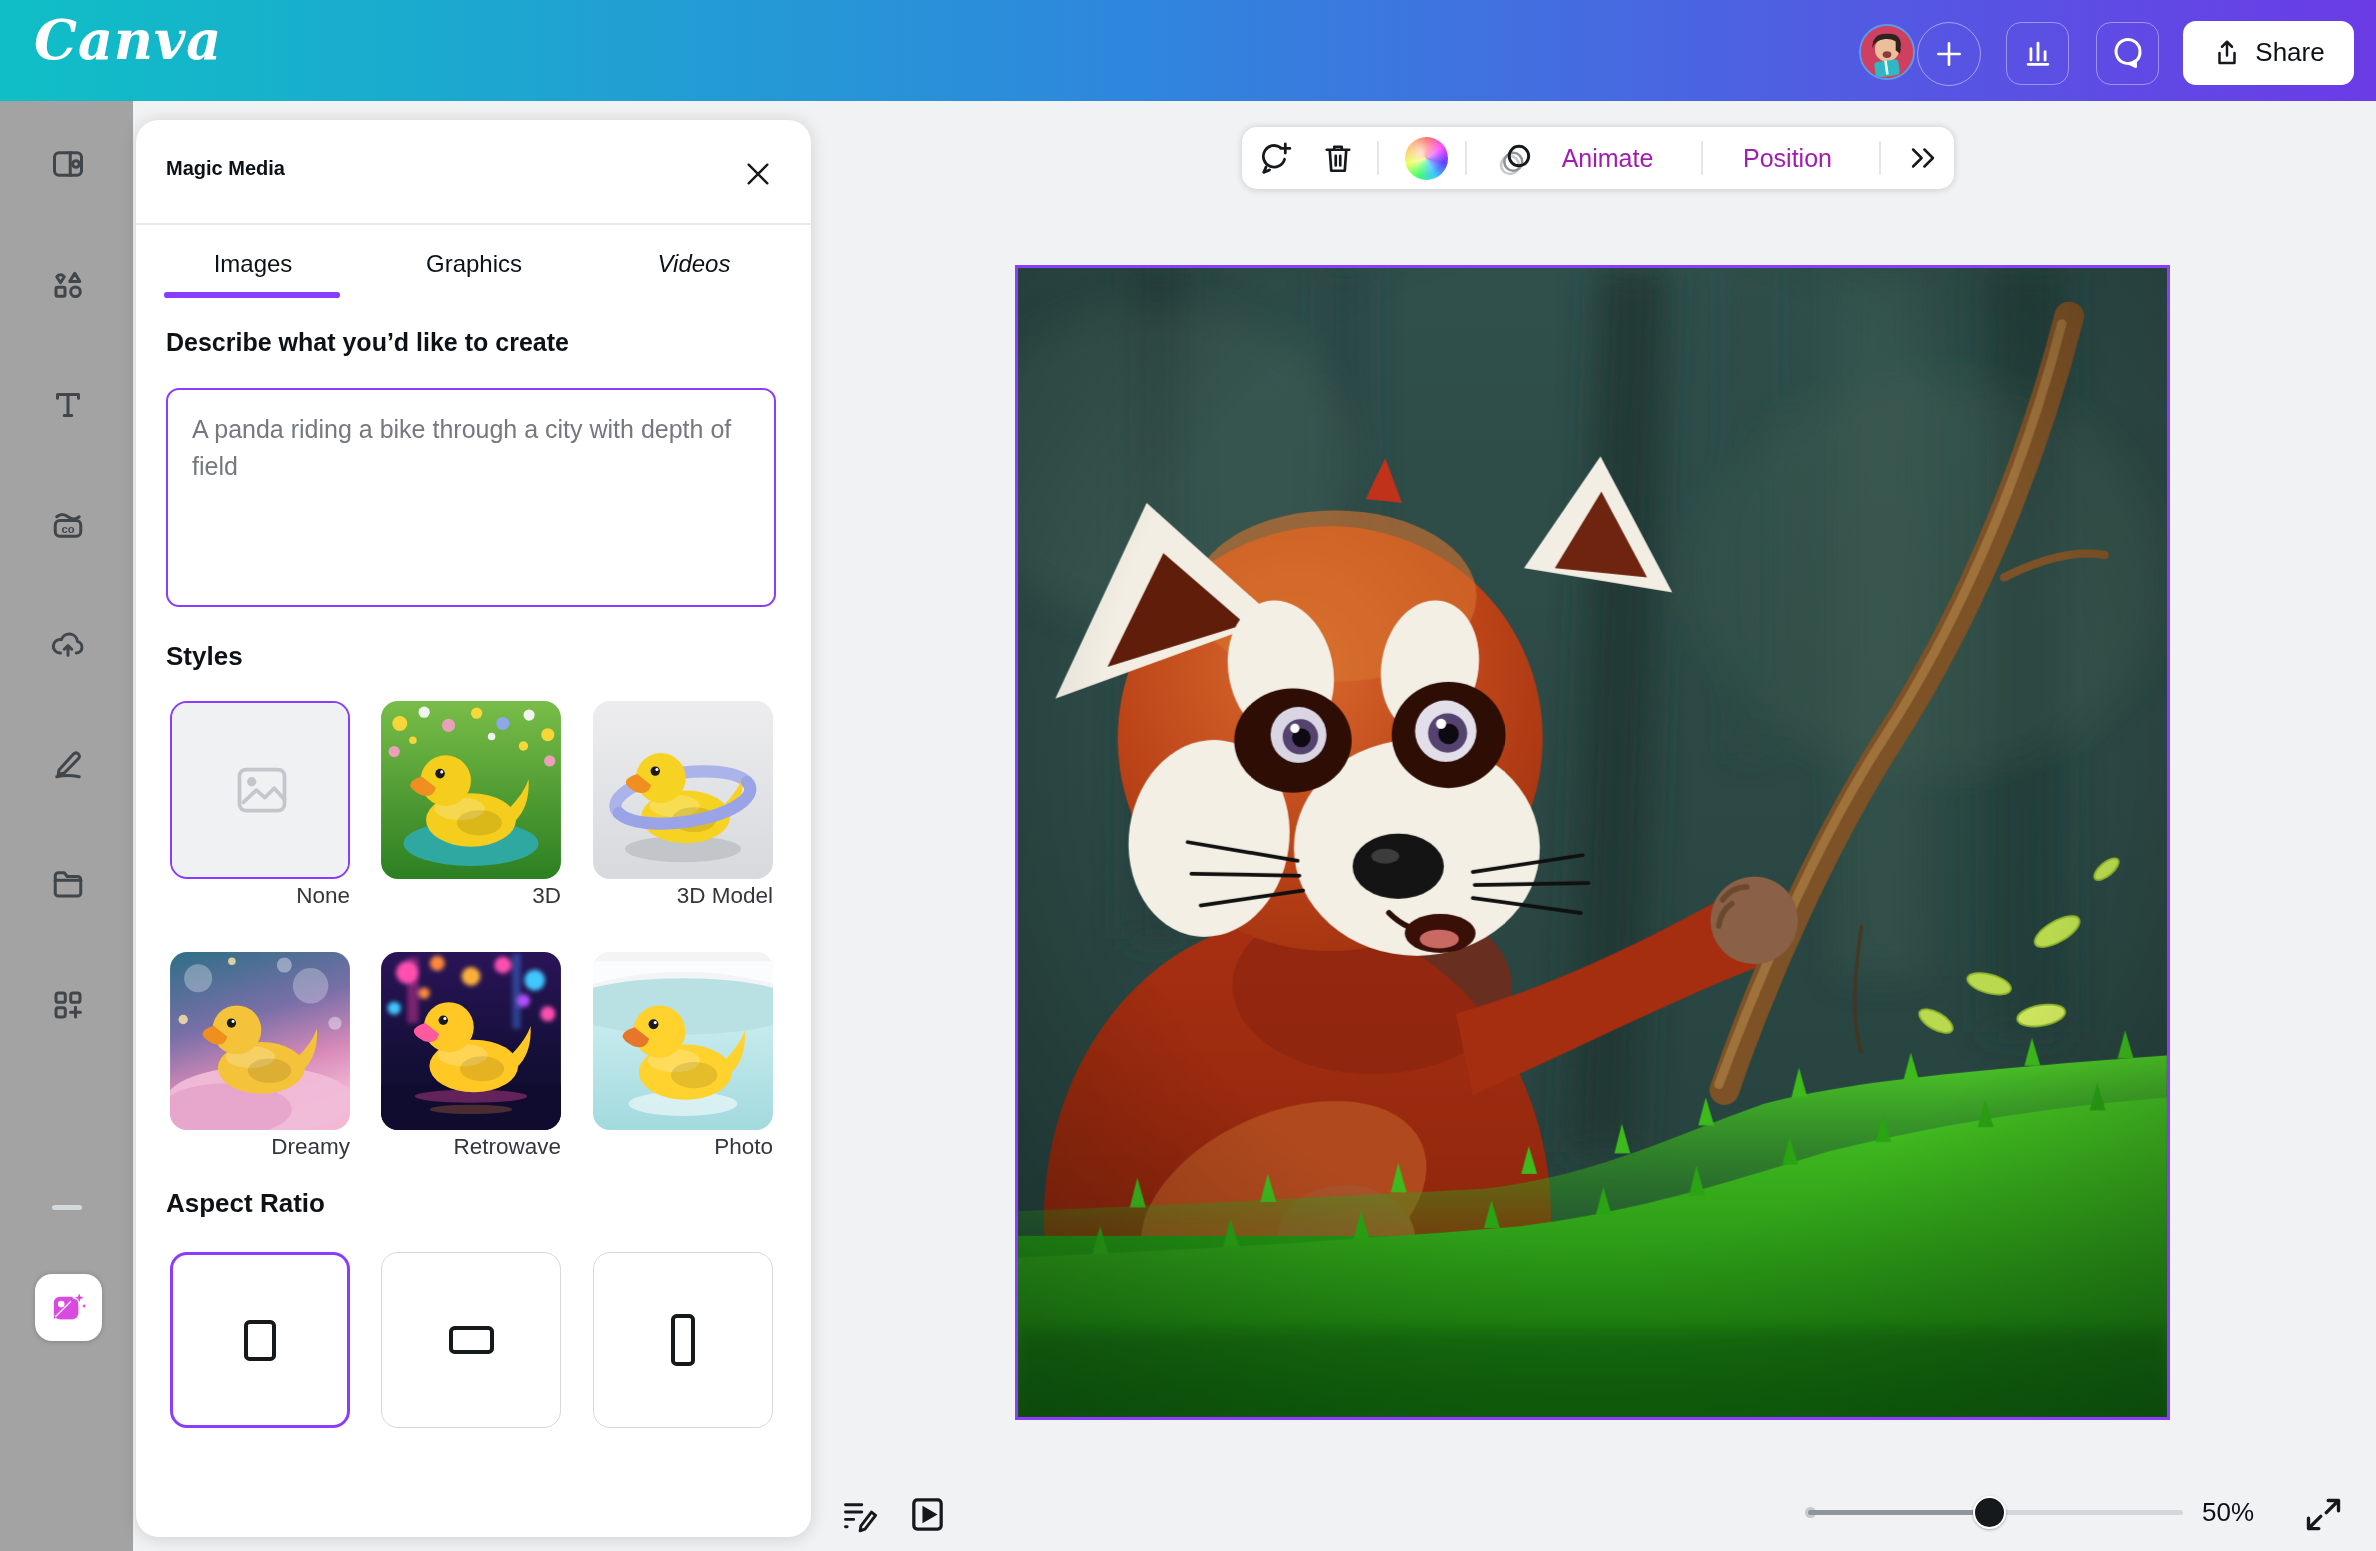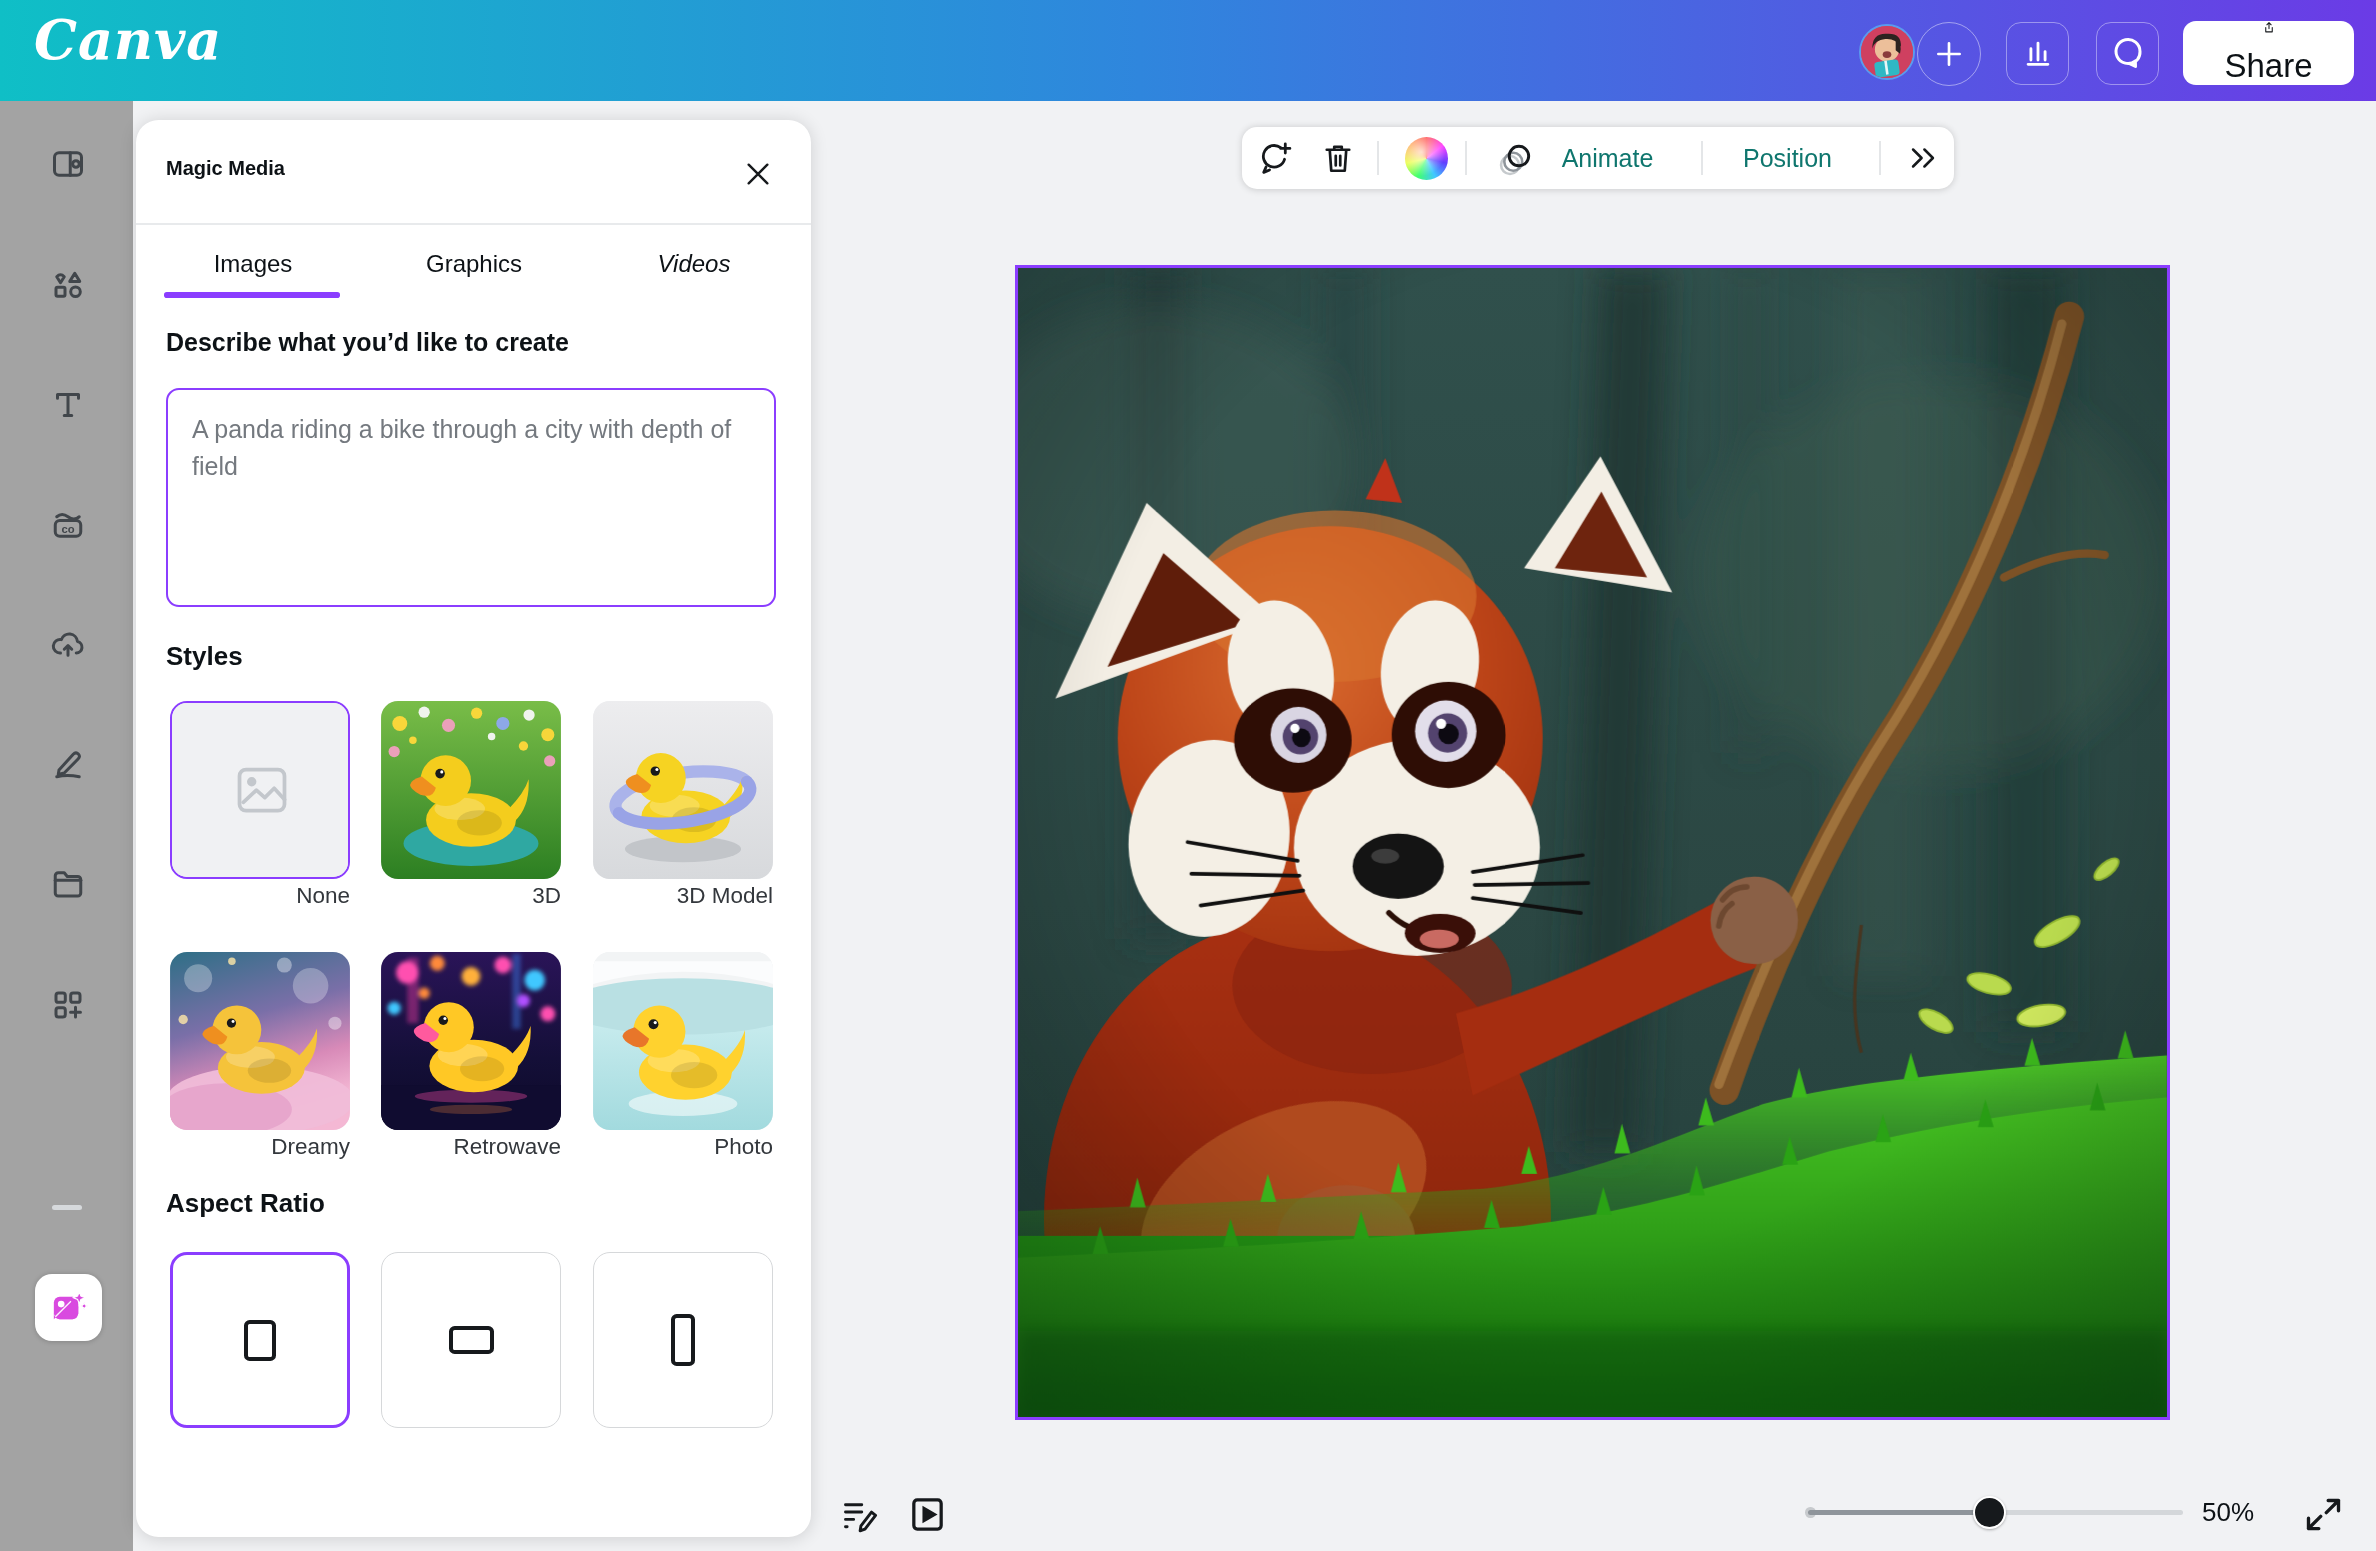--- a/index.html
+++ b/index.html
@@ -33,21 +33,21 @@
   }
   .tb-sq-btn {
     position:absolute; top:21.5px; width:63px; height:63px; border-radius:15px;
     border:1.9px solid rgba(255,255,255,.4); display:flex; align-items:center; justify-content:center;
   }
   .tb-sq-btn.insights { left:2006px; }
   .tb-sq-btn.comments { left:2096px; }
   .share-btn {
     position:absolute; left:2183px; top:20.6px; width:171px; height:64px; border-radius:13px;
     background:#ffffff; display:flex; align-items:center; justify-content:center; gap:13px;
-    font-size:33px; font-weight:500; color:#0d1216; cursor:pointer;flex-direction:column;
+    font-size:26px; font-weight:500; color:#0d1216; cursor:pointer;
   }
   
   .sidebar { position:absolute; left:0; top:101px; width:133px; height:1450px; background:#a3a3a3; z-index:10; }
   .side-icon { position:absolute; left:50px; width:36px; height:36px; }
   .side-divider { position:absolute; left:52px; top:1104px; width:30px; height:4.7px; border-radius:2.8px; background:#d6d9dc; }
   .magic-app {
     position:absolute; left:35px; top:1173px; width:67px; height:67px; border-radius:17px;
     background:#ffffff; box-shadow:0 0.9px 5.6px rgba(0,0,0,.18); display:flex; align-items:center; justify-content:center;
   }
   
@@ -89,21 +89,21 @@
   .ar-landscape { width:45px; height:28px; }
   .ar-portrait  { width:23.4px; height:52px; }
   
   .toolbar {
     position:absolute; left:1242px; top:127px; width:712px; height:62px; border-radius:15px;
     background:#ffffff; box-shadow:0 0.9px 7.5px rgba(0,0,0,.16); z-index:15;
     display:flex; align-items:center;
   }
   .tbi { position:absolute; top:0; height:62px; display:flex; align-items:center; justify-content:center; cursor:pointer; }
   .tb-divider { position:absolute; top:14px; width:1.9px; height:34px; background:#e4e6e8; }
-  .tb-label { font-size:25px; color:#0f766e; }
+  .tb-label { font-size:25px; color:#a21caf; }
   .color-wheel {
     width:43px; height:43px; border-radius:50%;
     background:
       radial-gradient(circle at 38% 35%, rgba(255,255,255,.75), rgba(255,255,255,0) 62%),
       conic-gradient(#ff4040,#ff40ff,#6040ff,#40c8ff,#40ff70,#eaff40,#ffa040,#ff4040);
     filter: blur(0.4px);
   }
   
   .canvas-frame {
     position:absolute; left:1015px; top:265px; width:1155px; height:1155px;

